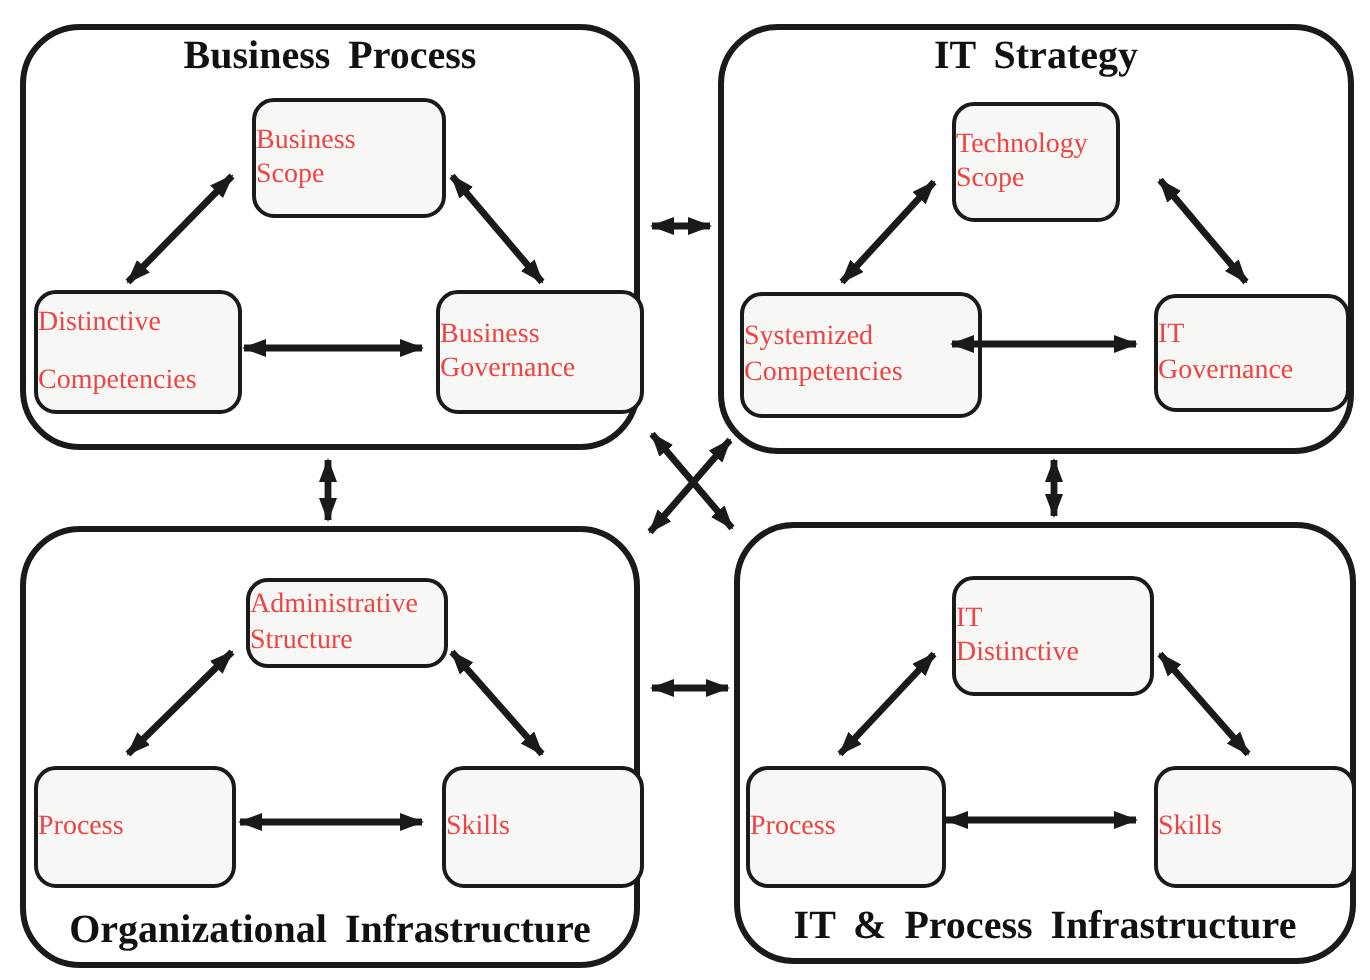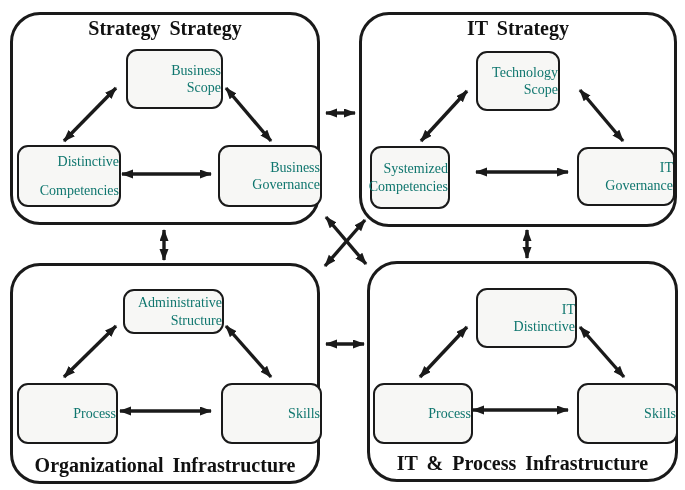--- a/index.html
+++ b/index.html
@@ -13,56 +13,56 @@
   }
   .qtitle{
     position:absolute;left:0;right:0;text-align:center;
     font-weight:bold;font-size:20px;color:#111;word-spacing:4px;white-space:nowrap;
   }
   .qtitle.top{top:2px;}
   .qtitle.bottom{bottom:4px;}
   .node{
     position:absolute;border:2.5px solid #1a1a1a;border-radius:11px;
     background:#f7f7f5;box-sizing:border-box;
-    display:flex;flex-direction:column;align-items:flex-end;justify-content:center;
-    text-align:center;font-size:14px;line-height:1.25;color:#0f766e;padding-left:44px;
+    display:flex;flex-direction:column;align-items:flex-start;justify-content:center;
+    text-align:center;font-size:14px;line-height:1.25;color:#ef4444;
   }
   .nline{display:block;}
   .nline:empty{display:none;}
   .arrows{position:absolute;left:0;top:0;width:685px;height:490px;pointer-events:none;}
   .arrows line{stroke:#1a1a1a;stroke-width:3.4;}
 </style>
 </head>
 <body>
 
 <div class="canvas">
 
   <div class="quadrant" style="left:10px;top:12px;width:310px;height:213px;">
-    <div class="qtitle top">Strategy Strategy</div>
+    <div class="qtitle top">Business Process</div>
     <div class="node" style="left:113px;top:34px;width:97px;height:60px;">
       <span class="nline">Business</span>
       <span class="nline">Scope</span>
     </div>
     <div class="node" style="left:4px;top:130px;width:104px;height:62px;gap:12px;">
       <span class="nline">Distinctive</span>
       <span class="nline">Competencies</span>
     </div>
     <div class="node" style="left:205px;top:130px;width:104px;height:62px;">
       <span class="nline">Business</span>
       <span class="nline">Governance</span>
     </div>
   </div>
 
   <div class="quadrant" style="left:359px;top:12px;width:318px;height:215px;">
     <div class="qtitle top">IT Strategy</div>
     <div class="node" style="left:114px;top:36px;width:84px;height:60px;">
       <span class="nline">Technology</span>
       <span class="nline">Scope</span>
     </div>
-    <div class="node" style="left:8px;top:131px;width:80px;height:63px;">
+    <div class="node" style="left:8px;top:131px;width:121px;height:63px;">
       <span class="nline">Systemized</span>
       <span class="nline">Competencies</span>
     </div>
     <div class="node" style="left:215px;top:132px;width:98px;height:59px;">
       <span class="nline">IT</span>
       <span class="nline">Governance</span>
     </div>
   </div>
 
   <div class="quadrant" style="left:10px;top:263px;width:310px;height:221px;">

